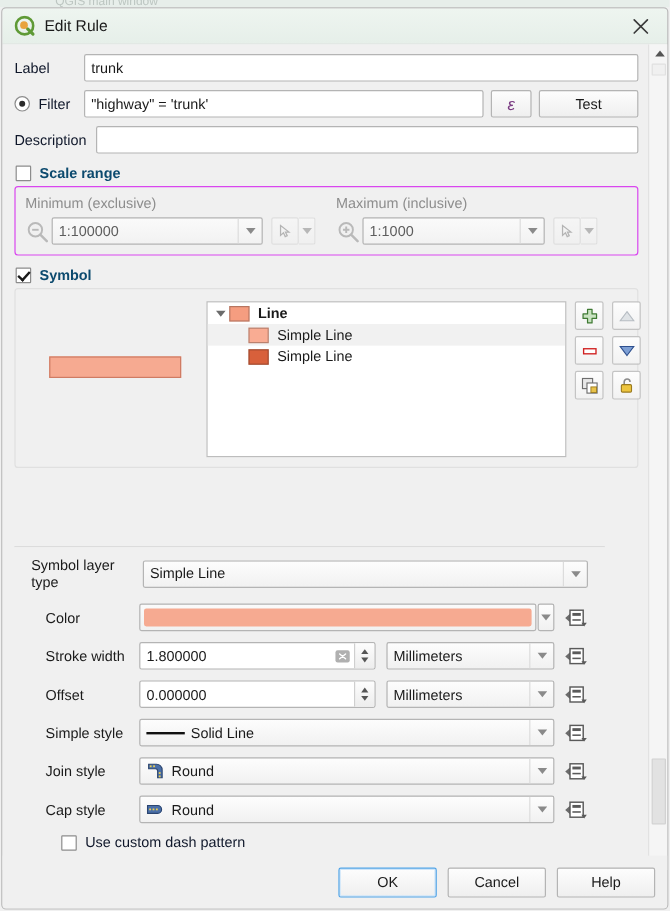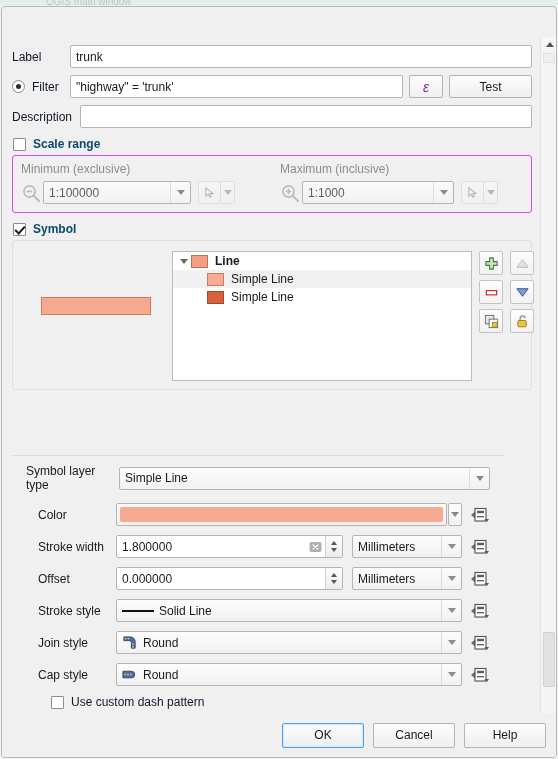--- a/index.html
+++ b/index.html
@@ -198,21 +198,21 @@
     border-top:1px solid #dcdcdc;
     overflow:hidden;
   }
   .props{
     position:relative; width:492px; padding:8px 14px 0 14px;
     background:#f0f0f0;
   }
   .prow{ display:flex; align-items:center; margin-bottom:9px; }
   .plabel{ width:90px; flex:none; font-size:12px; }
   .ddbtn{ width:20px;height:20px;flex:none;margin-left:8px;cursor:pointer; }
-  .unit{ width:110px; flex:none; margin-left:9px; }
+  .unit{ width:140px; flex:none; margin-left:9px; }
 
   .color-btn{
     height:23px; flex:1;
     border:1px solid #b4b4b4; border-radius:2px;
     background:linear-gradient(#fafafa,#f1f1f1);
     display:flex; align-items:center; padding:3px;
   }
   .color-fill{ flex:1; height:100%; border-radius:2px; }
   .color-drop{
     width:14px;height:23px;margin-left:1px;
@@ -249,20 +249,35 @@
 </style>
 </head>
 <body>
 
 <div class="bg-strip">
   <span class="ghost">QGIS main window</span>
 </div>
 
 <div class="dialog">
 
+  <div class="titlebar">
+    <span class="title-icon">
+      <svg viewBox="0 0 17 17" width="17" height="17">
+        <circle cx="8.5" cy="8.5" r="7.2" fill="none" stroke="#5f9a36" stroke-width="2.2"></circle>
+        <path d="M11 11 L15.5 15.5" stroke="#5f9a36" stroke-width="2.6" stroke-linecap="round"></path>
+        <circle cx="8" cy="8" r="3.2" fill="#e8a33d"></circle>
+      </svg>
+    </span>
+    <span class="title-text">Edit Rule</span>
+    <span class="close-btn">
+      <svg viewBox="0 0 14 14" width="14" height="14">
+        <path d="M1.5 1.5 L12.5 12.5 M12.5 1.5 L1.5 12.5" stroke="#3a3a3a" stroke-width="1.4" stroke-linecap="round"></path>
+      </svg>
+    </span>
+  </div>
 
   <div class="dlg-body">
 
     <div class="content">
 
       <div class="row">
         <span class="lbl lbl-w">Label</span>
         <span style="flex:1">
           <input class="txt" type="text" value="trunk" style="">
         </span>
@@ -298,21 +313,21 @@
           <div style="width:245px;">
             <div class="scale-sub" style="margin-bottom:5px;">Minimum (exclusive)</div>
             <div style="display:flex;align-items:center;">
               <span class="mag">
                 <svg viewBox="0 0 20 20" width="20" height="20">
                   <circle cx="8.5" cy="8.5" r="5.6" fill="none" stroke="#777" stroke-width="1.6"></circle>
                   <path d="M12.6 12.6 L18 18" stroke="#777" stroke-width="2" stroke-linecap="round"></path>
                   <path d="M5.8 8.5 H11.2" stroke="#777" stroke-width="1.6"></path>
                 </svg>
               </span>
-              <span class="combo" style="width:148px;margin-left:2px;background:linear-gradient(#fafafa,#f2f2f2);color:#5d5d5d;">
+              <span class="combo" style="width:176px;margin-left:2px;background:linear-gradient(#fafafa,#f2f2f2);color:#5d5d5d;">
                 <span>1:100000</span>
                 <span class="arrow">
                     <span class="tri-d"></span>
                   </span>
               </span>
               <span style="display:flex;margin-left:7px;">
                 <span class="tool-sq">
                   <svg viewBox="0 0 14 14" width="13" height="13">
                     <path d="M3 2 L3 11 L5.6 8.6 L7.2 12 L9 11.2 L7.4 8 L10.6 8 Z" fill="none" stroke="#7a7a7a" stroke-width="1.1"></path>
                   </svg>
@@ -504,21 +519,21 @@
               <path d="M1 10 L5 6.5 V13.5 Z" fill="#6b6b6b"></path>
               <rect x="5" y="3.5" width="11" height="12.5" fill="#fff" stroke="#5a5a5a" stroke-width="1.2"></rect>
               <rect x="7" y="5.8" width="7" height="2.4" fill="#5a5a5a"></rect>
               <rect x="7" y="11" width="7" height="1.3" fill="#5a5a5a"></rect>
               <path d="M14.5 14 L19 14 L16.8 17 Z" fill="#5a5a5a"></path>
             </svg>
           </span>
         </div>
 
         <div class="prow">
-          <span class="plabel" style="padding-left:12px;">Stroke style</span>
+          <span class="plabel" style="padding-left:12px;">Simple style</span>
           <span class="combo" style="flex:1;">
             <span style="display:inline-block;width:32px;height:0;border-top:2px solid #111;margin-right:5px;vertical-align:middle;"></span>
             <span>Solid Line</span>
             <span class="arrow">
                 <span class="tri-d"></span>
               </span>
           </span>
           <span class="ddbtn">
             <svg viewBox="0 0 20 20" width="20" height="20">
               <path d="M1 10 L5 6.5 V13.5 Z" fill="#6b6b6b"></path>

